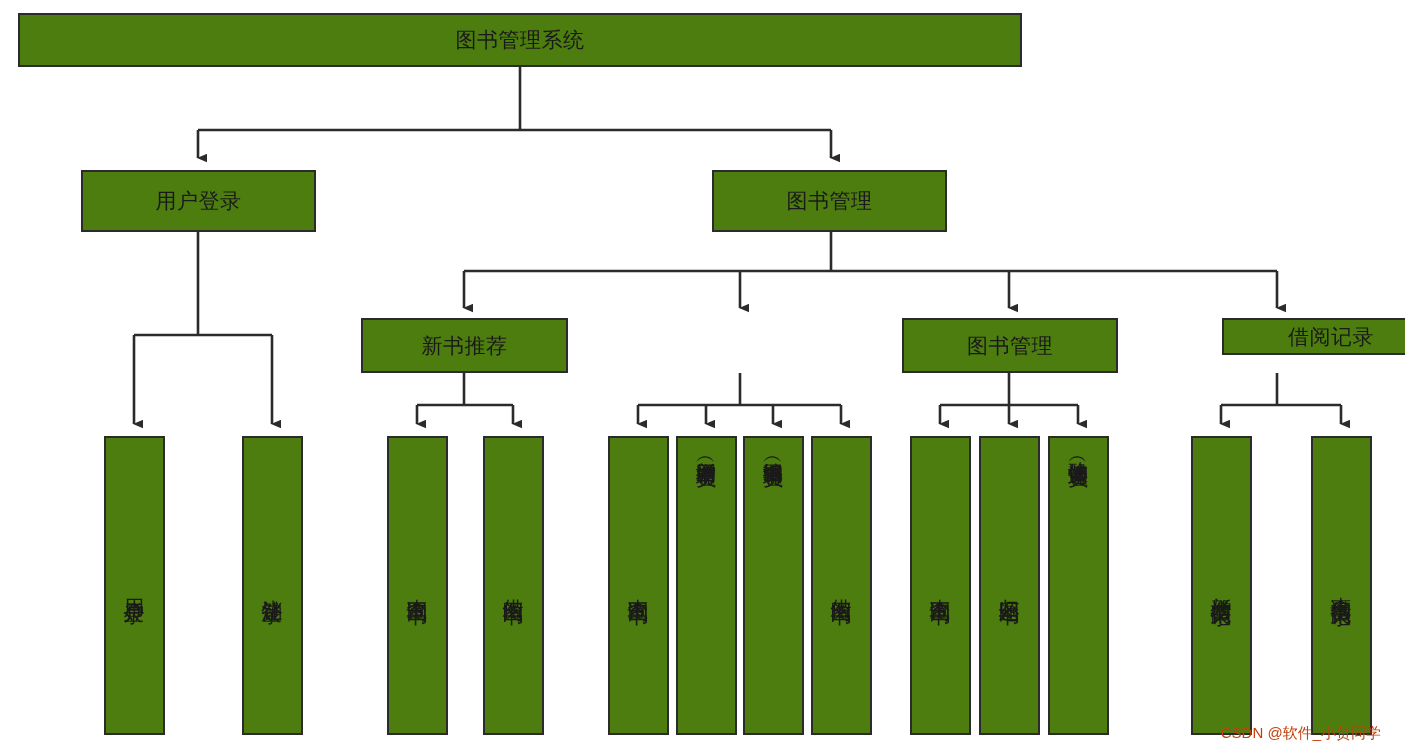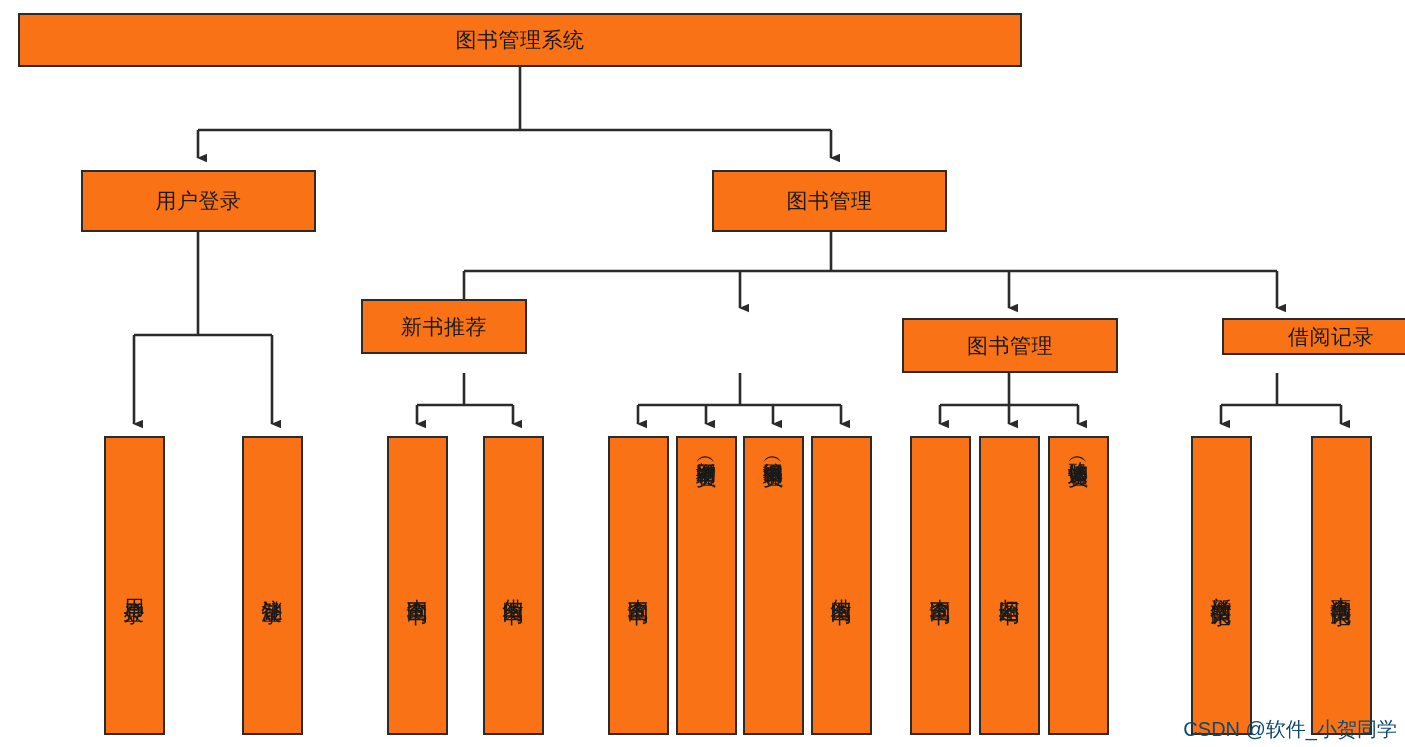--- a/index.html
+++ b/index.html
@@ -20,21 +20,21 @@
   #edges-layer {
     position: absolute;
     left: 0;
     top: 0;
     width: 1405px;
     height: 747px;
   }
   .node {
     position: absolute;
     box-sizing: border-box;
-    background: #f97316;
+    background: #4d7c0f;
     border: 2px solid #2b2b2b;
     display: flex;
     align-items: center;
     justify-content: center;
     color: #1a1a1a;
   }
   .node-label {
     display: block;
     text-align: center;
     line-height: 1.12;
@@ -59,24 +59,24 @@
   .node.vertical.tall-text .node-label {
     font-size: 20px;
     letter-spacing: 1px;
   }
   .node.vertical.centered {
     align-items: center;
     padding-top: 0;
   }
   #watermark {
     position: absolute;
-    right: 8px;
+    right: 24px;
     bottom: 4px;
-    font-size: 20px;
-    color: #0c4a6e;
+    font-size: 15px;
+    color: #c2410c;
     white-space: nowrap;
     user-select: none;
   }
 </style>
 </head>
 <body>
 
 <div id="diagram-root">
 
   <svg id="edges-layer" viewBox="0 0 1405 747" width="1405" height="747" xmlns="http://www.w3.org/2000/svg">
@@ -134,21 +134,21 @@
   </div>
 
   <div class="node horizontal" style="left:81px; top:170px; width:235px; height:62px;">
     <span class="node-label">用户登录</span>
   </div>
 
   <div class="node horizontal" style="left:712px; top:170px; width:235px; height:62px;">
     <span class="node-label">图书管理</span>
   </div>
 
-  <div class="node horizontal" style="left:361px; top:299px; width:166px; height:55px;">
+  <div class="node horizontal" style="left:361px; top:318px; width:207px; height:55px;">
     <span class="node-label">新书推荐</span>
   </div>
 
 
   <div class="node horizontal" style="left:902px; top:318px; width:216px; height:55px;">
     <span class="node-label">图书管理</span>
   </div>
 
   <div class="node horizontal" style="left:1222px; top:318px; width:218px; height:37px;">
     <span class="node-label">借阅记录</span>

